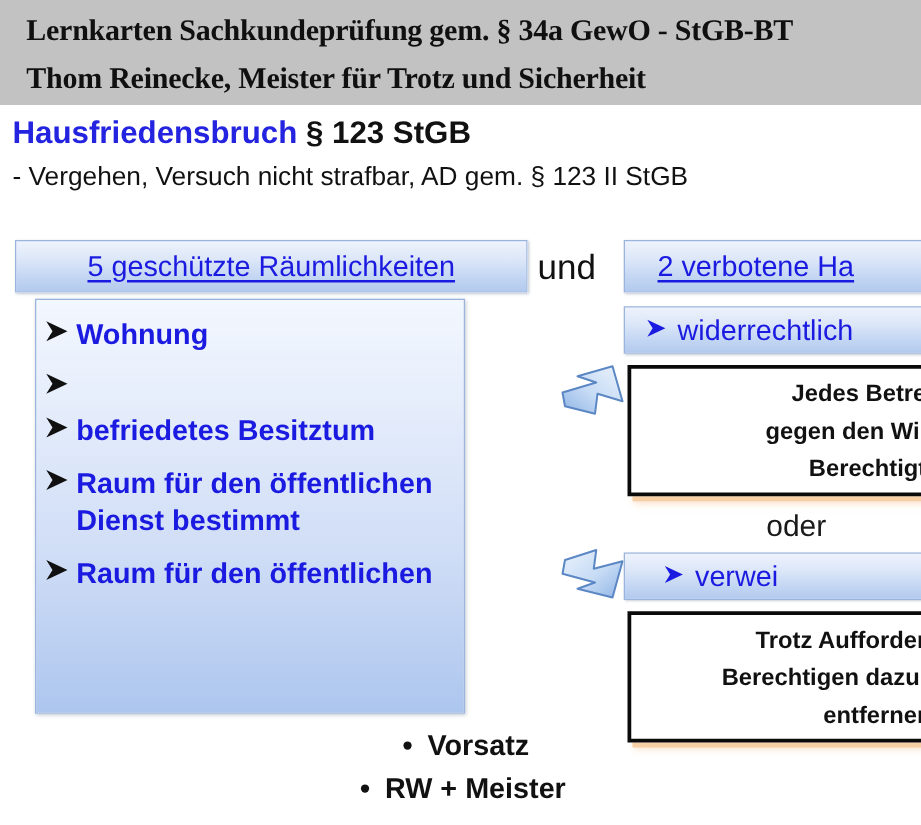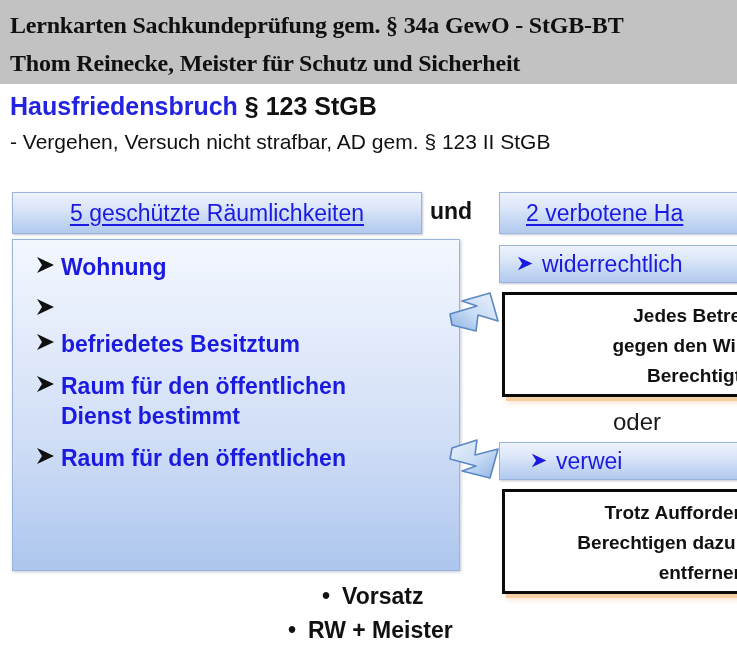--- a/index.html
+++ b/index.html
@@ -18,21 +18,21 @@
 
   
   .title-band {
     position: absolute;
     left: 0;
     top: 0;
     width: 737px;
     height: 84px;
     background: #c2c2c2;
     box-sizing: border-box;
-    padding: 6px 8px 0 10px;
+    padding: 6px 8px 0 21px;
   }
   .title-line {
     font-family: "Liberation Serif", serif;
     font-weight: bold;
     font-size: 24px;
     line-height: 38px;
     color: #101010;
     white-space: nowrap;
     letter-spacing: -0.2px;
   }
@@ -97,46 +97,46 @@
     height: 42px;
     justify-content: flex-start;
     padding-left: 26px;
   }
 
   
   .connector-und {
     position: absolute;
     left: 430px;
     top: 198px;
-    font-size: 23px;
-    font-weight: bold;
+    font-size: 28px;
+    font-weight: normal;
     color: #111111;
   }
   
   .connector-oder {
     position: absolute;
     left: 613px;
     top: 408px;
     font-size: 24px;
     font-weight: normal;
     color: #1a1a1a;
   }
 
   
   #left-panel {
     position: absolute;
-    left: 12px;
+    left: 28px;
     top: 239px;
-    width: 448px;
+    width: 344px;
     height: 332px;
     box-sizing: border-box;
     background: linear-gradient(to bottom, #f3f7fe 0%, #e4ecfb 28%, #cfddf6 62%, #adc6ee 100%);
     border: 1px solid #9bb4dd;
     box-shadow: 1px 1px 3px rgba(120,130,150,0.45);
-    padding: 12px 10px 8px 22px;
+    padding: 12px 10px 8px 6px;
   }
   .bullet-row {
     display: flex;
     align-items: flex-start;
     margin-bottom: 12px;
   }
   .chev {
     flex: 0 0 auto;
     width: 26px;
     margin-top: 3px;
@@ -221,21 +221,21 @@
   .dot {
     display: inline-block;
     width: 20px;
   }
 </style>
 </head>
 <body>
 
 <div class="title-band">
   <div class="title-line">Lernkarten Sachkundeprüfung gem. § 34a GewO - StGB-BT</div>
-  <div class="title-line">Thom Reinecke, Meister für Schutz und Sicherheit</div>
+  <div class="title-line">Thom Reinecke, Meister für Trotz und Sicherheit</div>
 </div>
 
 <div class="subtitle-1">
   <span class="sub-blue">Hausfriedensbruch</span><span class="sub-black"> § 123 StGB</span>
 </div>
 <div class="subtitle-2">- Vergehen, Versuch nicht strafbar, AD gem. § 123 II StGB</div>
 
 <div class="plaque" id="left-header">
   <span class="plaque-text">5 geschützte Räumlichkeiten</span>
 </div>

